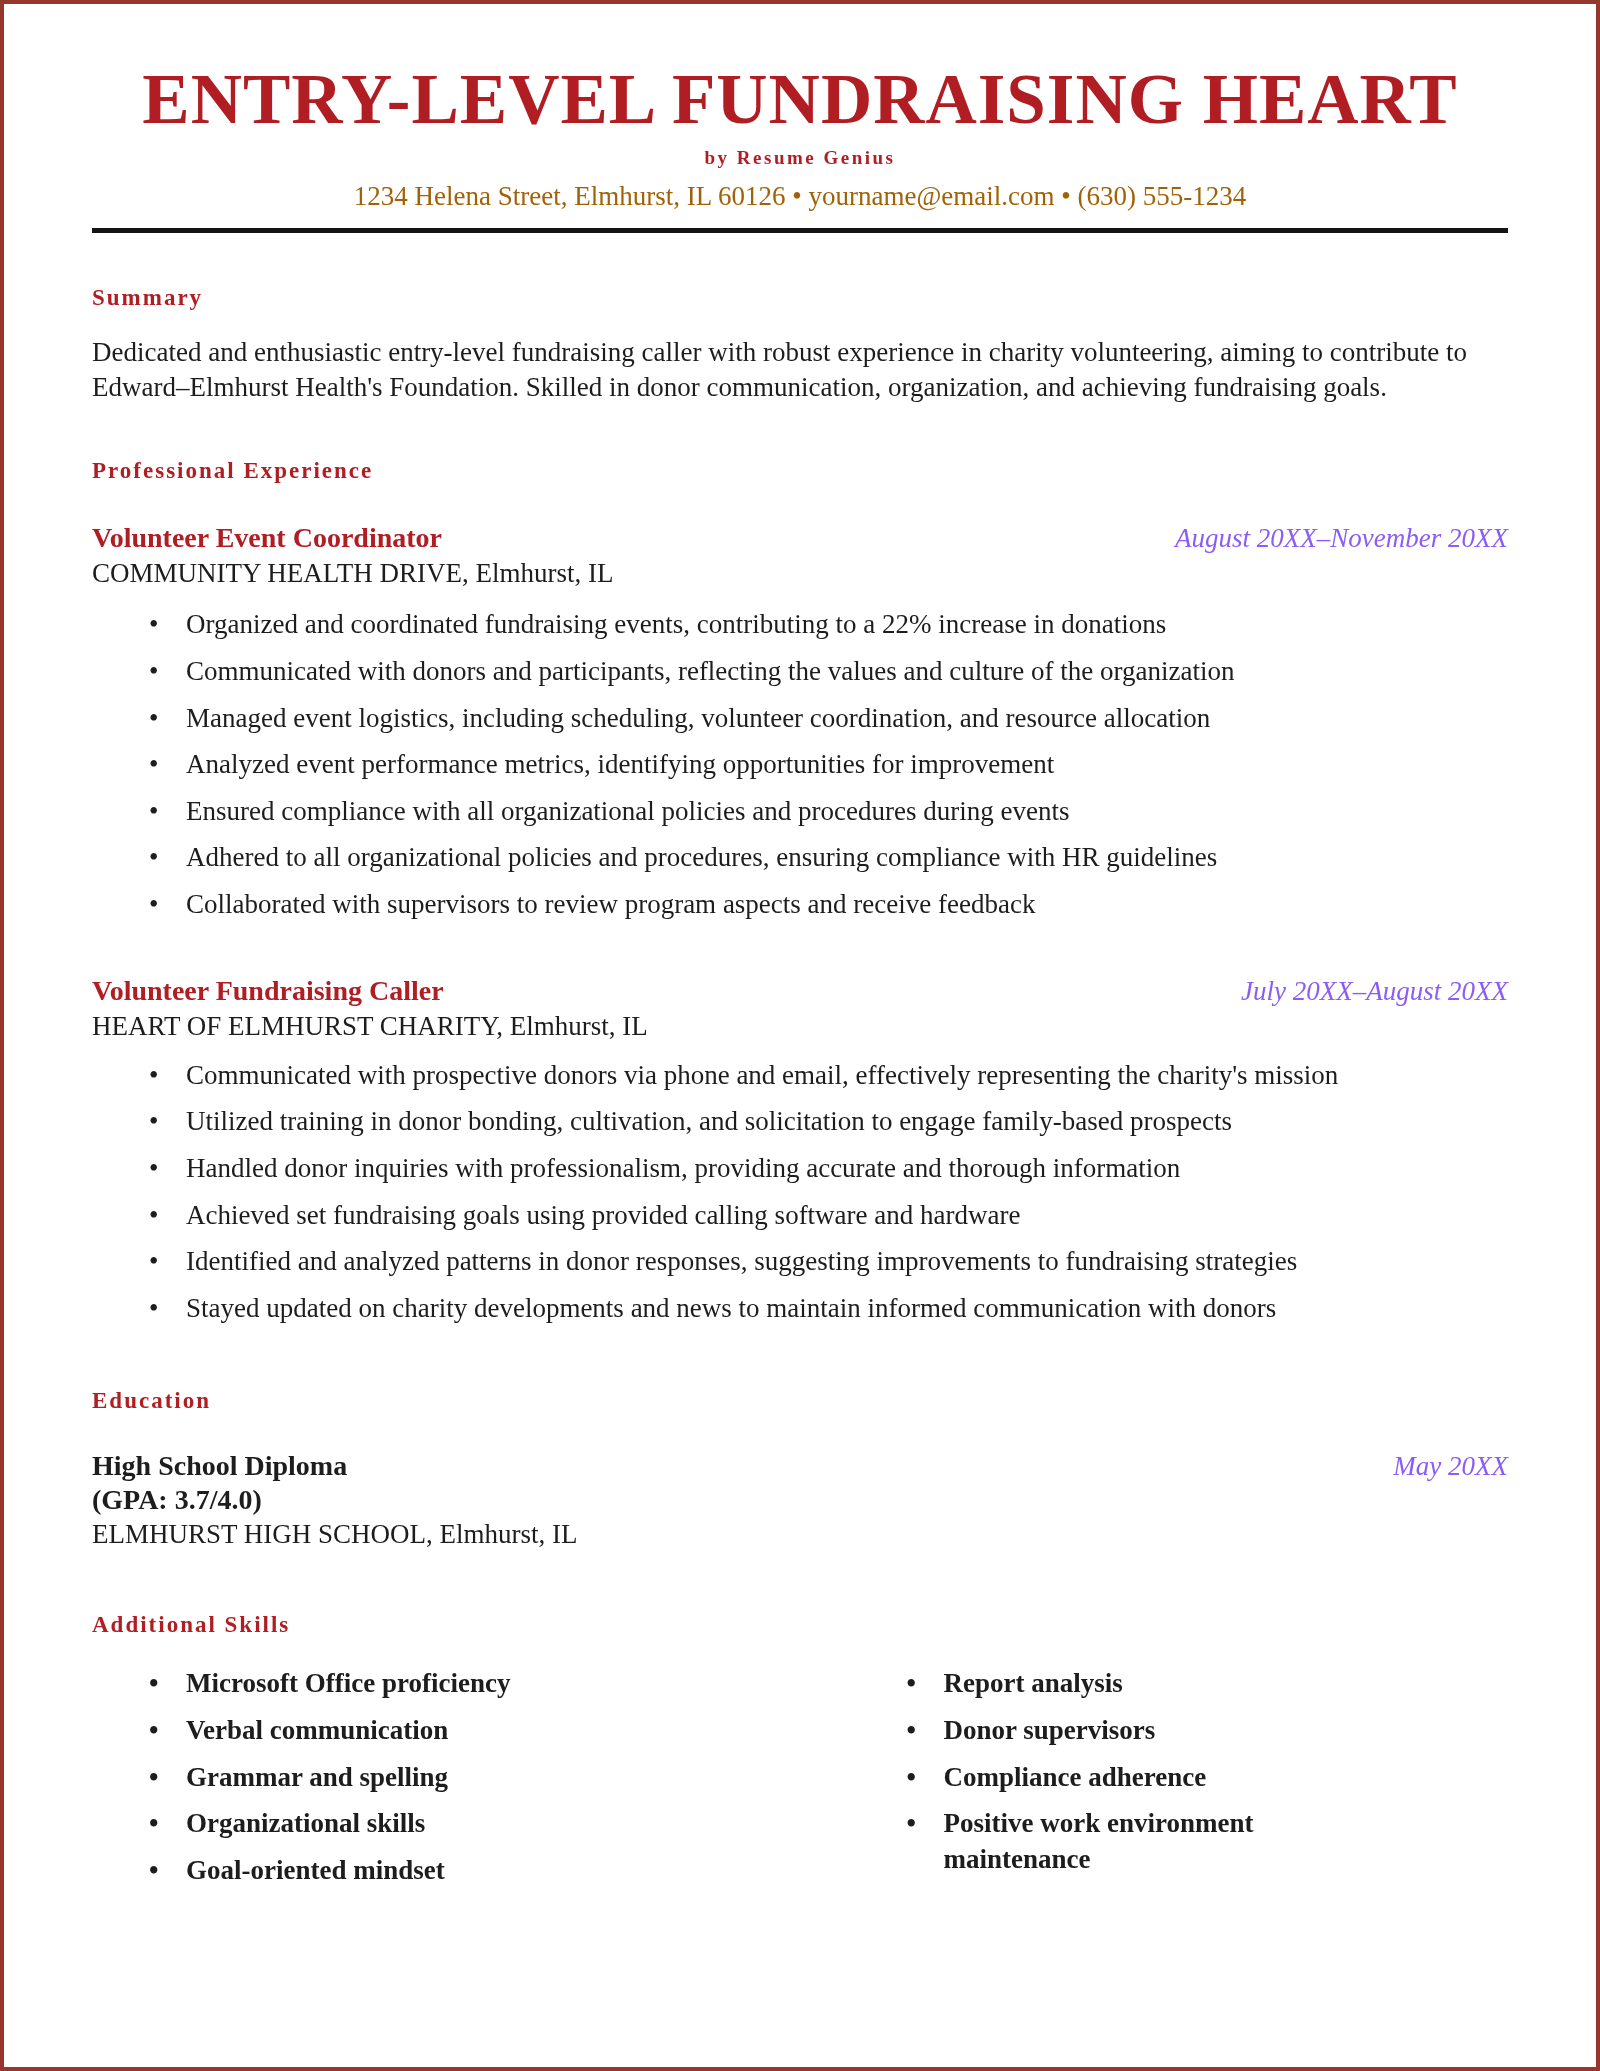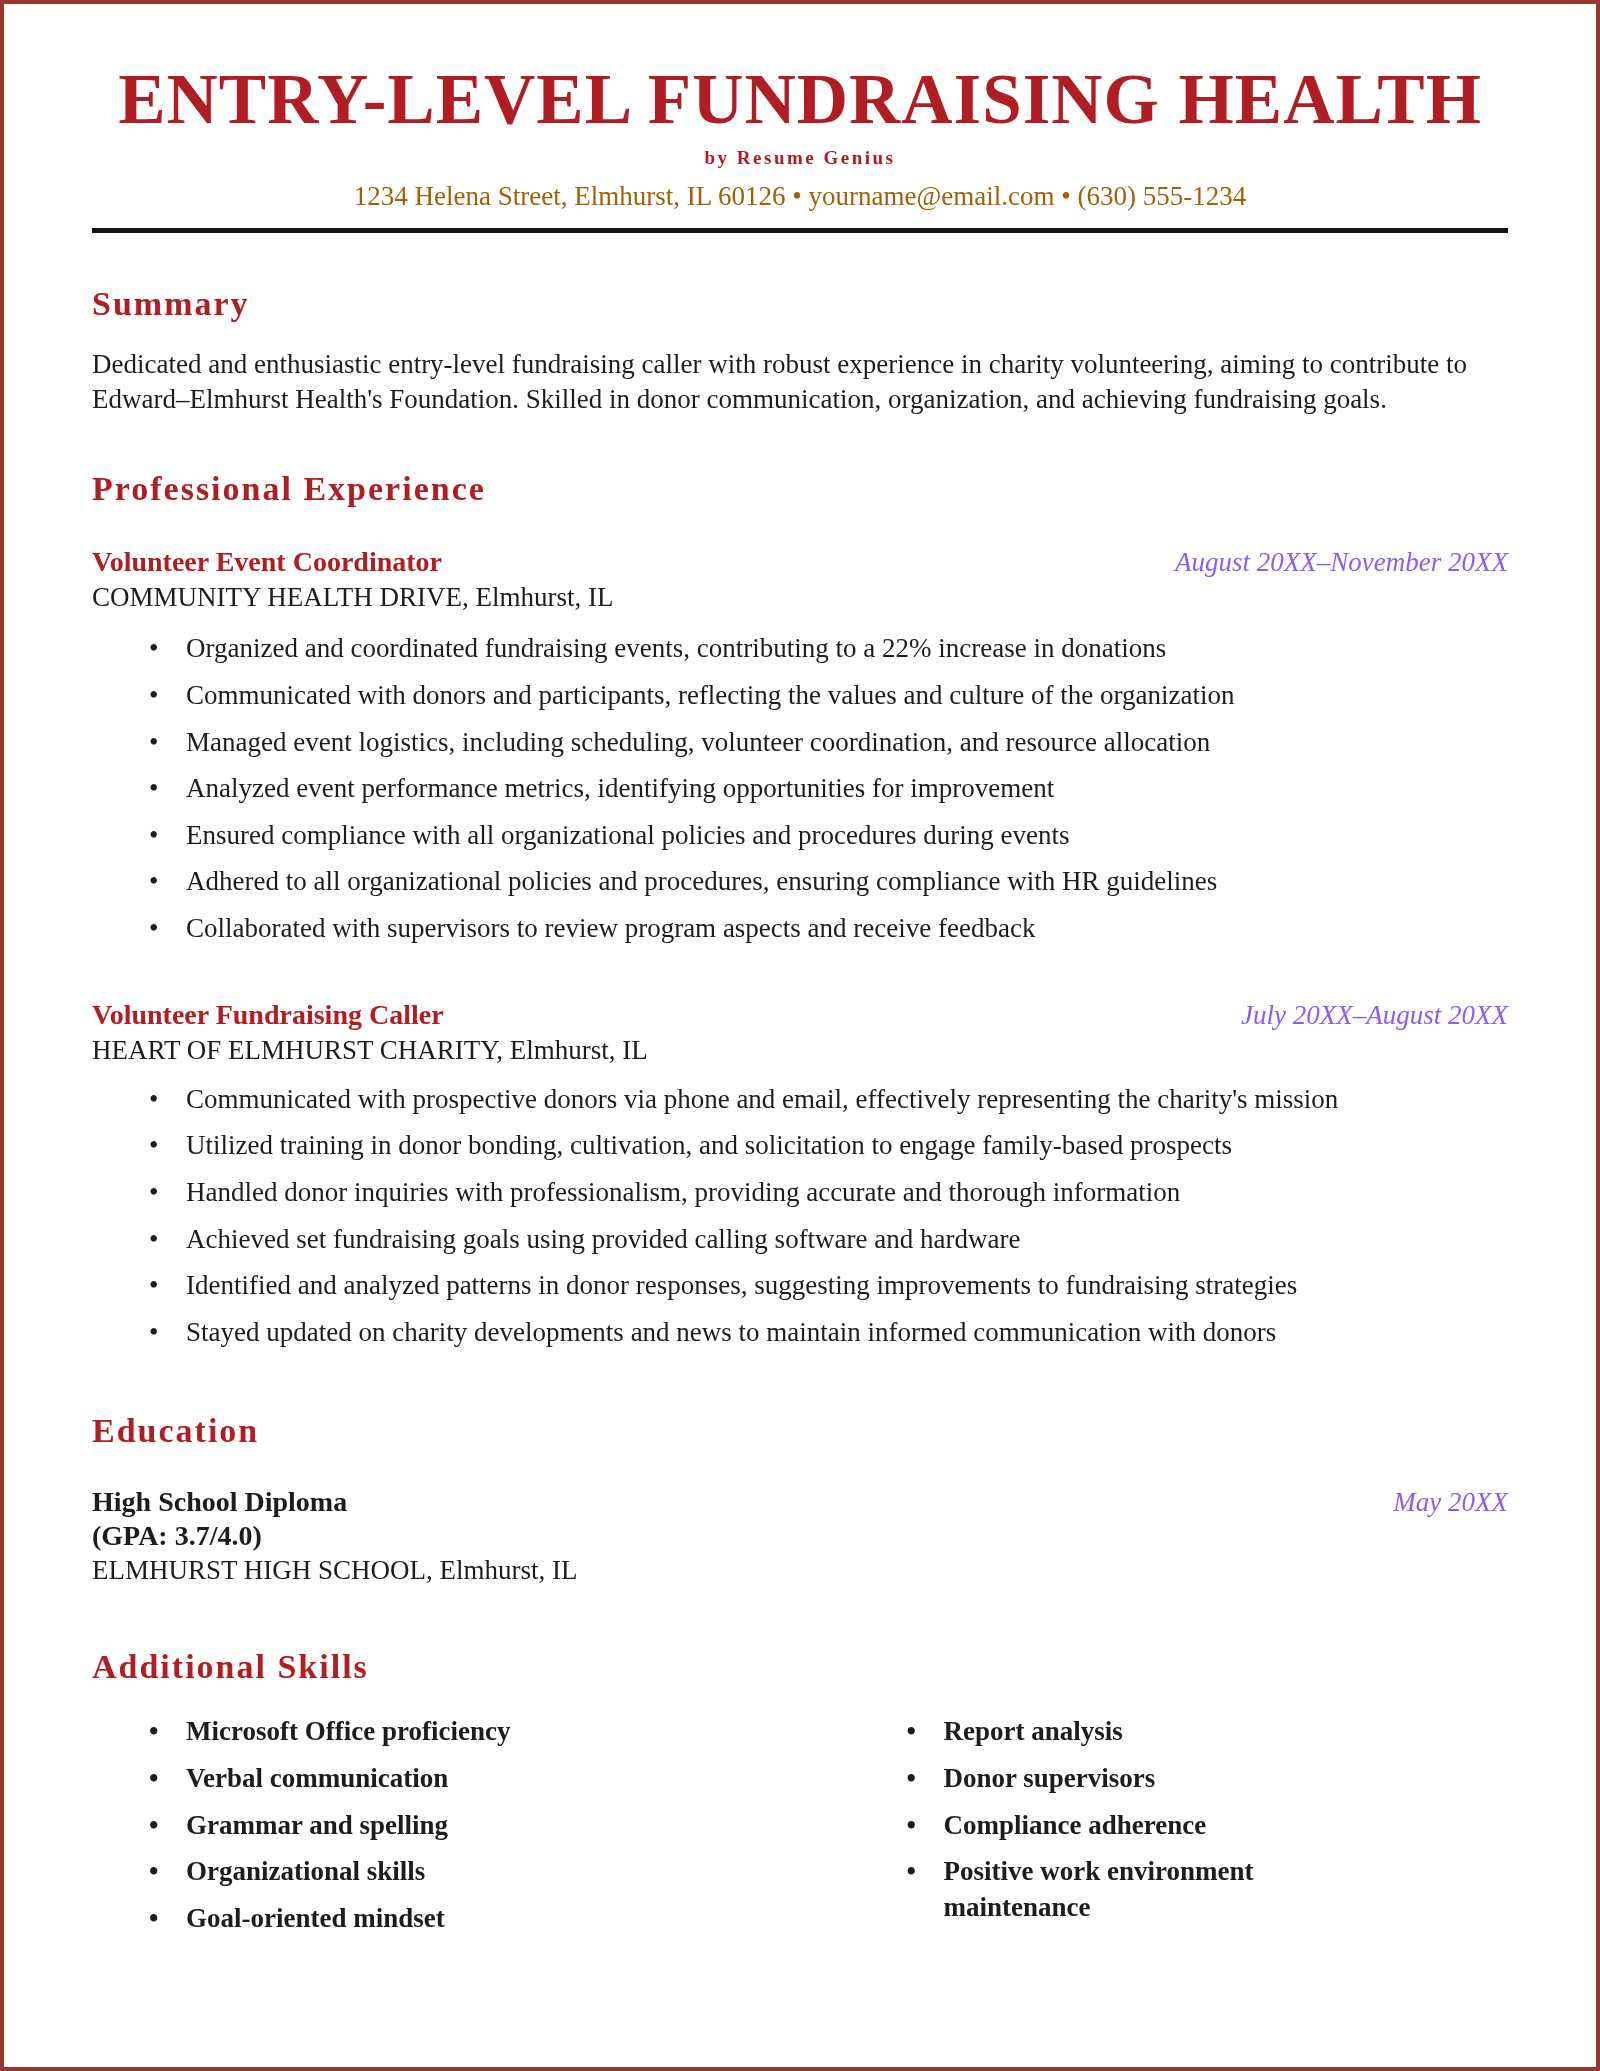--- a/index.html
+++ b/index.html
@@ -40,21 +40,21 @@
     color: #a16207;
   }
   .header-rule {
     margin-top: 16px;
     height: 5px;
     background: #141414;
     border: none;
   }
   
   .section-heading {
-    font-size: 34px;
+    font-size: 23px;
     font-weight: bold;
     color: #b01e24;
     letter-spacing: 2px;
   }
   .summary-section { margin-top: 52px; }
   .summary-text {
     margin-top: 24px;
     font-size: 27px;
     line-height: 1.33;
   }
@@ -128,21 +128,21 @@
   }
   .skills-grid ul.bullets { margin-top: 0; }
   .skills-grid ul.bullets li { max-width: 420px; }
 </style>
 </head>
 <body>
 
 <div class="page">
 
   <header class="res-header">
-    <div class="res-title">ENTRY-LEVEL FUNDRAISING HEALTH</div>
+    <div class="res-title">ENTRY-LEVEL FUNDRAISING HEART</div>
     <div class="res-subtitle">by Resume Genius</div>
     <div class="res-contact">1234 Helena Street, Elmhurst, IL 60126  •  yourname@email.com  •  (630) 555-1234</div>
     <div class="header-rule"></div>
   </header>
 
   <section class="summary-section">
     <h2 class="section-heading">Summary</h2>
     <p class="summary-text">Dedicated and enthusiastic entry-level fundraising caller with robust experience in charity volunteering, aiming to contribute to Edward–Elmhurst Health's Foundation. Skilled in donor communication, organization, and achieving fundraising goals.</p>
   </section>
 

